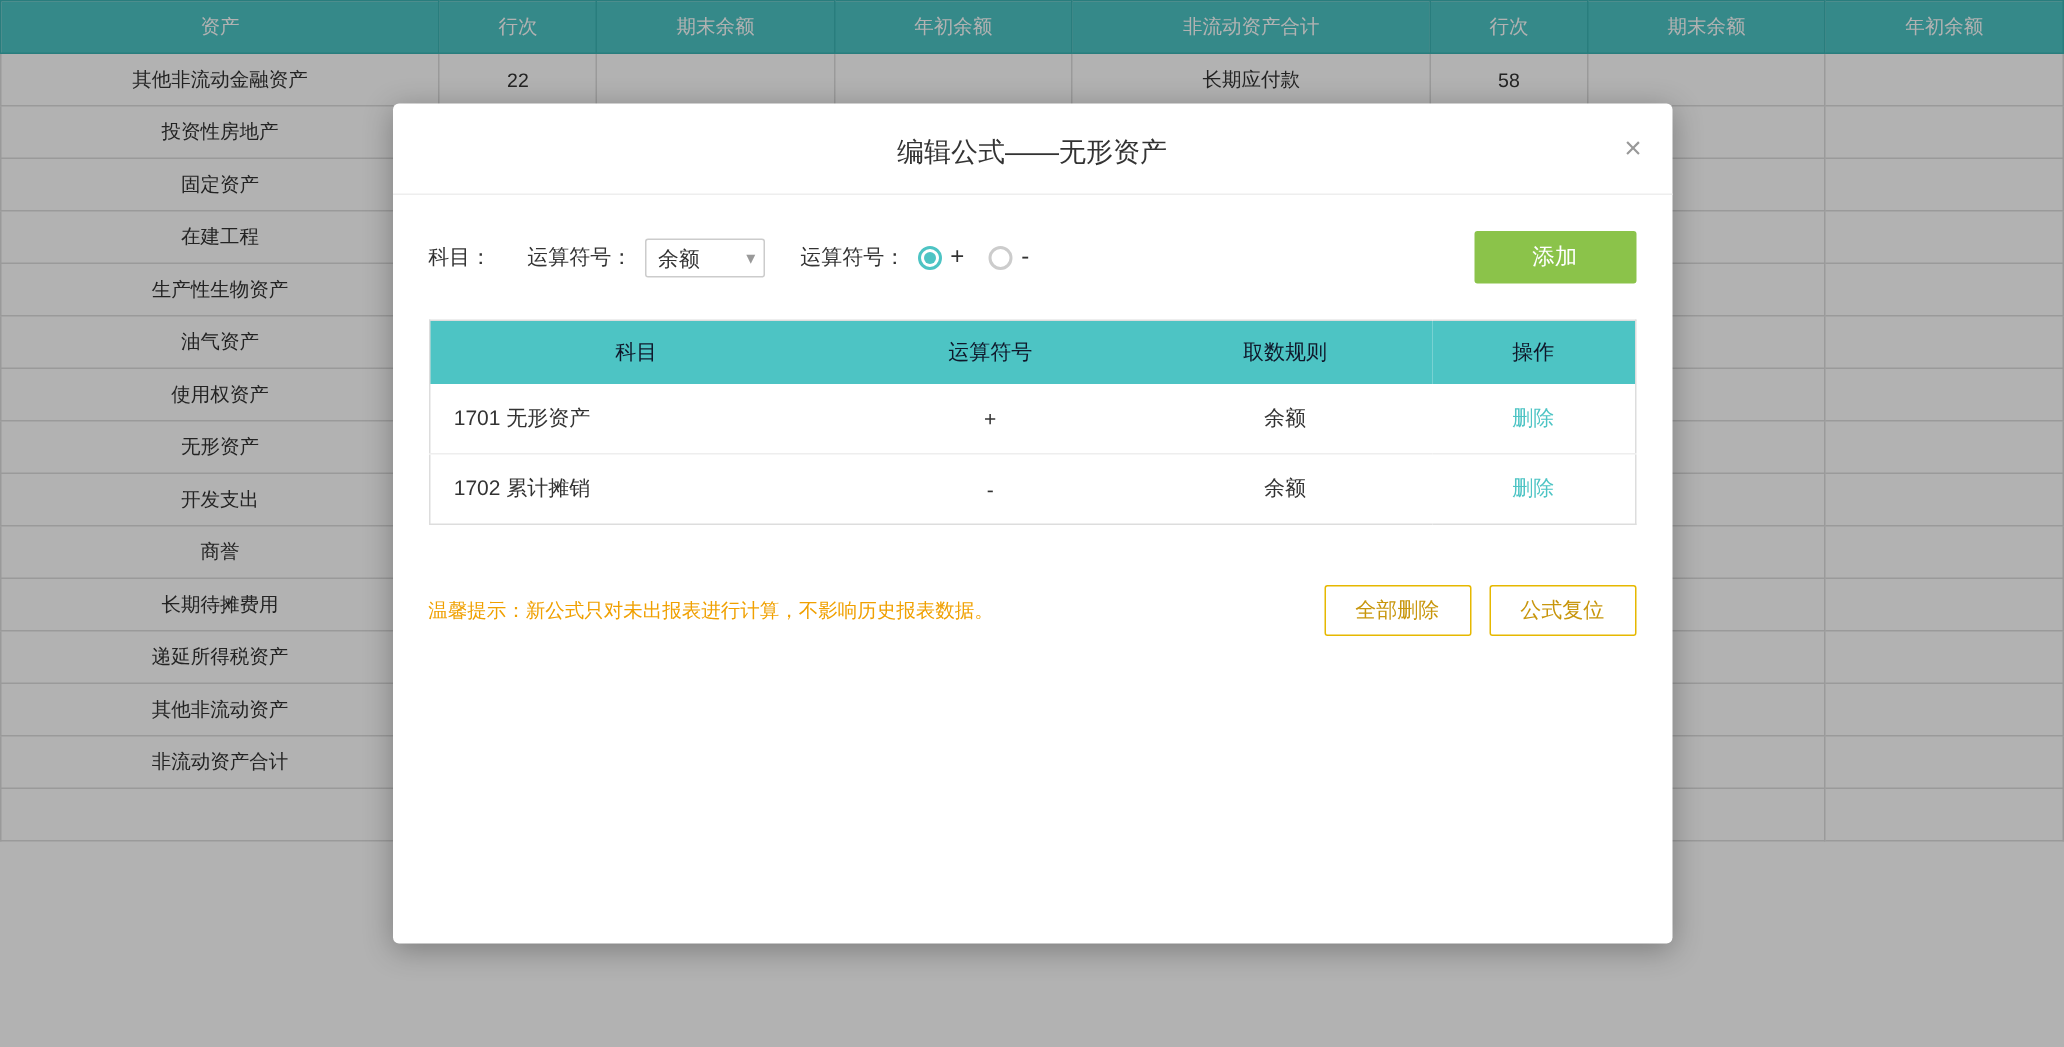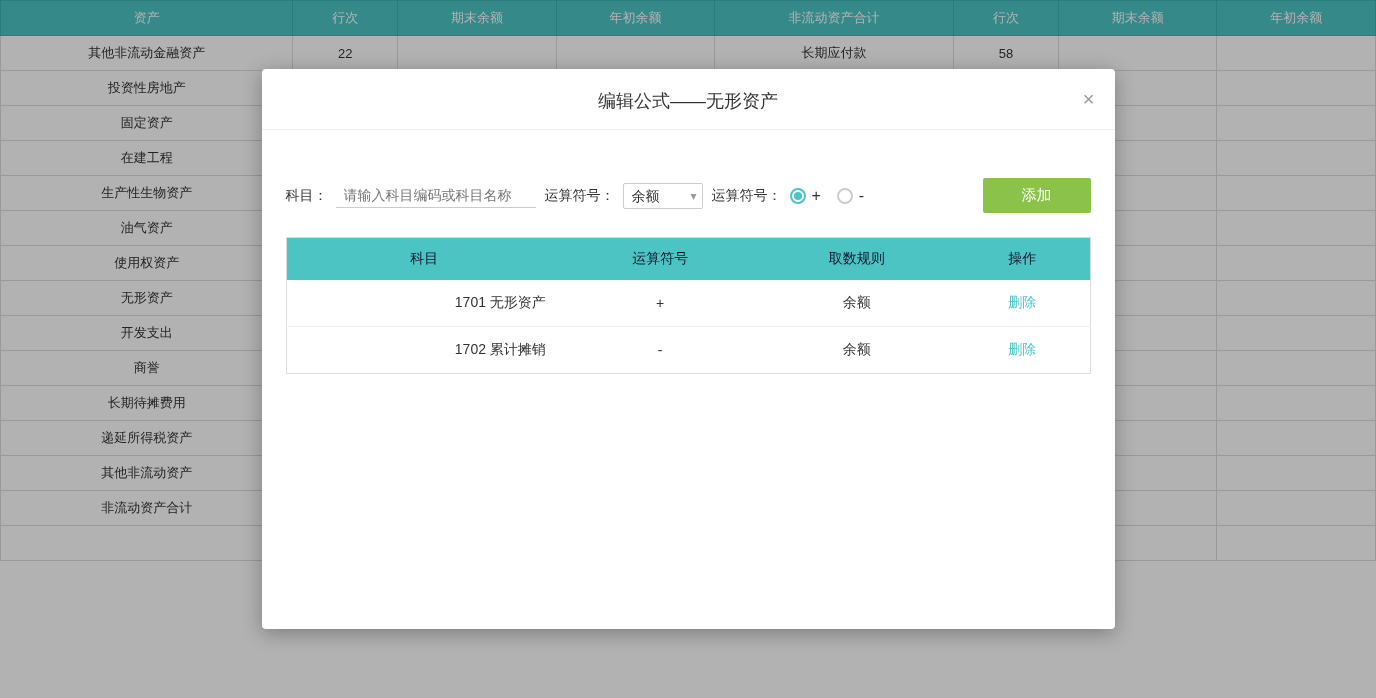--- a/index.html
+++ b/index.html
@@ -95,23 +95,22 @@
     }
 
     .modal-body {
       padding: 24px;
     }
 
     
     .form-row {
       display: flex;
       align-items: center;
-      gap: 9px;
+      gap: 24px;
       margin-bottom: 24px;
-      margin-top: 24px;
     }
 
     .form-group {
       display: flex;
       align-items: center;
       gap: 8px;
     }
 
     .form-label {
       color: #333;
@@ -244,21 +243,21 @@
     }
 
     .data-table tbody td {
       padding: 14px 16px;
       text-align: center;
       color: #333;
       font-size: 14px;
     }
 
     .data-table tbody td:first-child {
-      text-align: right;
+      text-align: left;
     }
 
     .btn-delete {
       color: #4dc4c4;
       background: none;
       border: none;
       cursor: pointer;
       font-size: 14px;
     }
 
@@ -469,21 +468,20 @@
       <span class="modal-title">编辑公式——无形资产</span>
       <button class="modal-close">×</button>
     </div>
 
     <div class="modal-body">
 
       <div class="form-row">
 
         <div class="form-group">
           <label class="form-label">科目：</label>
-          <input class="form-input" type="text" placeholder="请输入科目编码或科目名称" style="">
         </div>
 
         <div class="form-group">
           <span class="form-label">运算符号：</span>
           <div class="select-wrapper">
             <select class="form-select">
               <option>余额</option>
             </select>
           </div>
         </div>
@@ -529,15 +527,22 @@
             <td>余额</td>
             <td>
               <button class="btn-delete">删除</button>
             </td>
           </tr>
         </tbody>
       </table>
 
     </div>
 
+    <div class="modal-footer">
+      <span class="footer-tip">温馨提示：新公式只对未出报表进行计算，不影响历史报表数据。</span>
+      <div class="footer-btns">
+        <button class="btn-outline">全部删除</button>
+        <button class="btn-outline">公式复位</button>
+      </div>
+    </div>
 
   </div>
 </div>
 
 </body></html>

